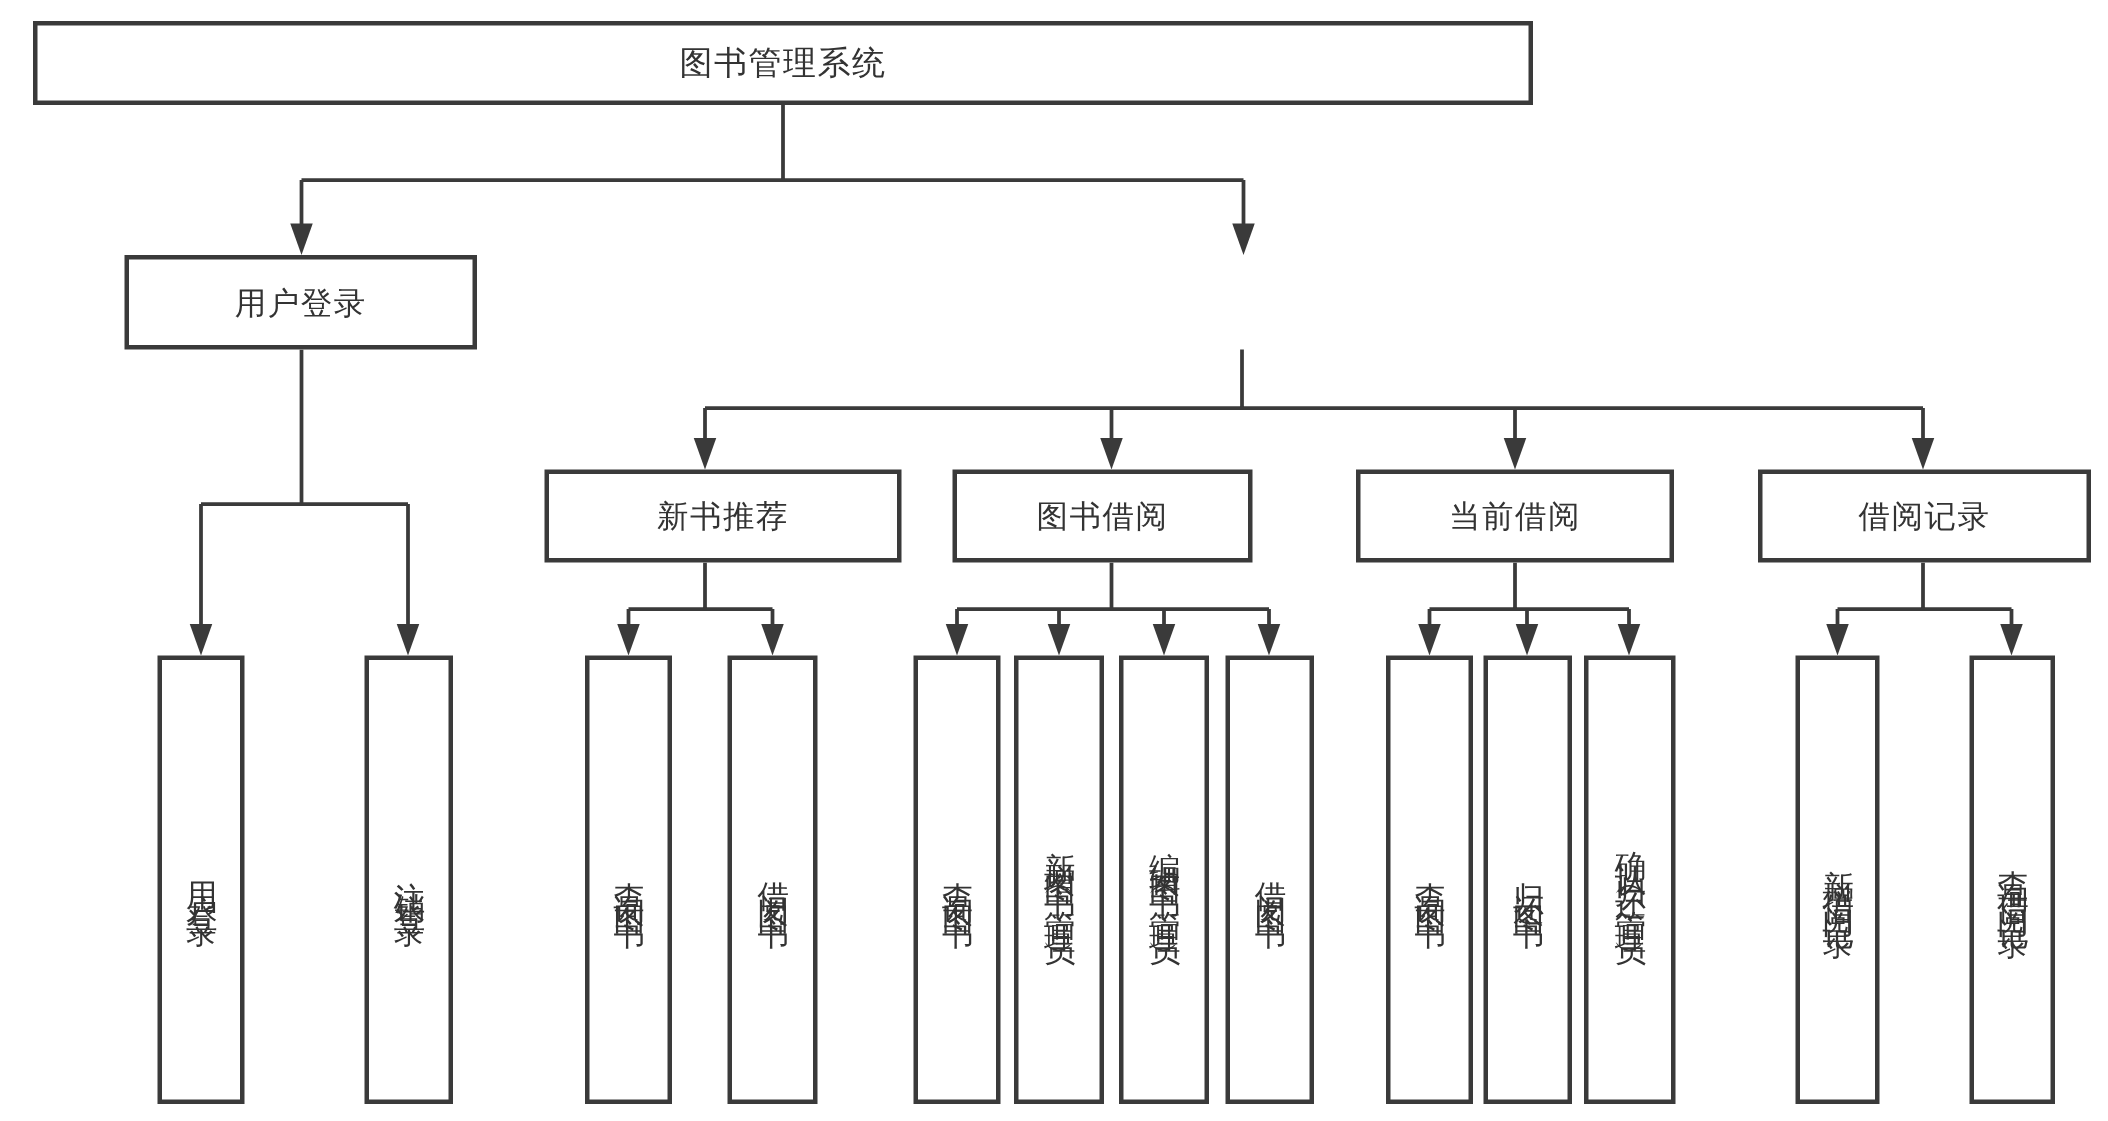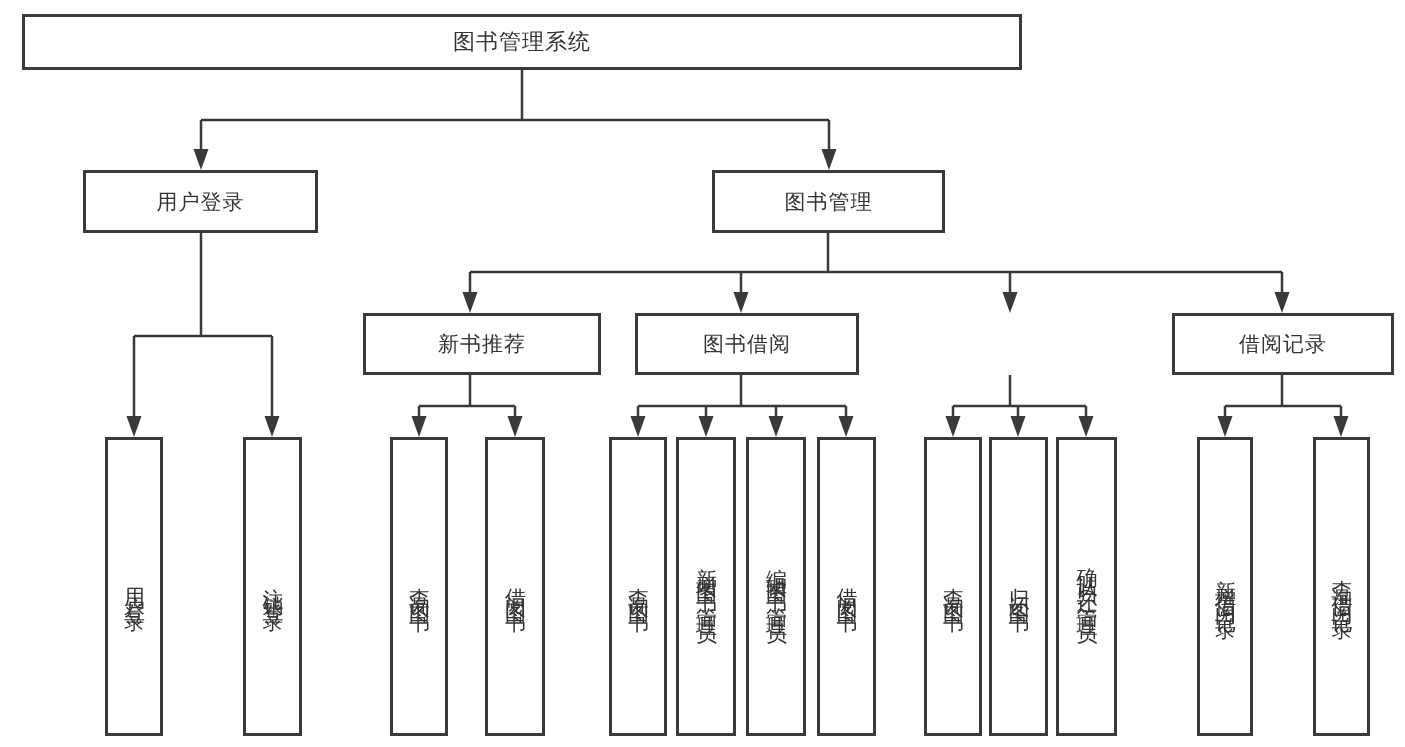--- a/index.html
+++ b/index.html
@@ -97,29 +97,29 @@
     <polygon points="1333.5,416 1348.5,416 1341,437" fill="#3a3a3a"></polygon>
   </svg>
 
   <div class="box hbox rootbox" style="left:22px; top:14px; width:1000px; height:56px;text-align:right;">
     <span>图书管理系统</span>
   </div>
 
   <div class="box hbox" style="left:83px; top:170px; width:235px; height:63px;">
     <span>用户登录</span>
   </div>
-  <div class="box hbox" style="left:712px; top:170px; width:233px; height:63px;">
-    <span>图书管理</span>
-  </div>
 
   <div class="box hbox" style="left:363px; top:313px; width:238px; height:62px;">
     <span>新书推荐</span>
   </div>
-  <div class="box hbox" style="left:635px; top:313px; width:224px; height:62px;">
+  <div class="box hbox" style="left:635px; top:313px; width:200px; height:62px;">
     <span>图书借阅</span>
+  </div>
+  <div class="box hbox" style="left:904px; top:313px; width:212px; height:62px;">
+    <span>当前借阅</span>
   </div>
   <div class="box hbox" style="left:1172px; top:313px; width:222px; height:62px;">
     <span>借阅记录</span>
   </div>
 
   <div class="box leaf" style="left:105px; top:437px; width:58px; height:299px;">
     <span class="vtext">用户登录</span>
   </div>
   <div class="box leaf" style="left:243px; top:437px; width:59px; height:299px;">
     <span class="vtext">注销登录</span>

